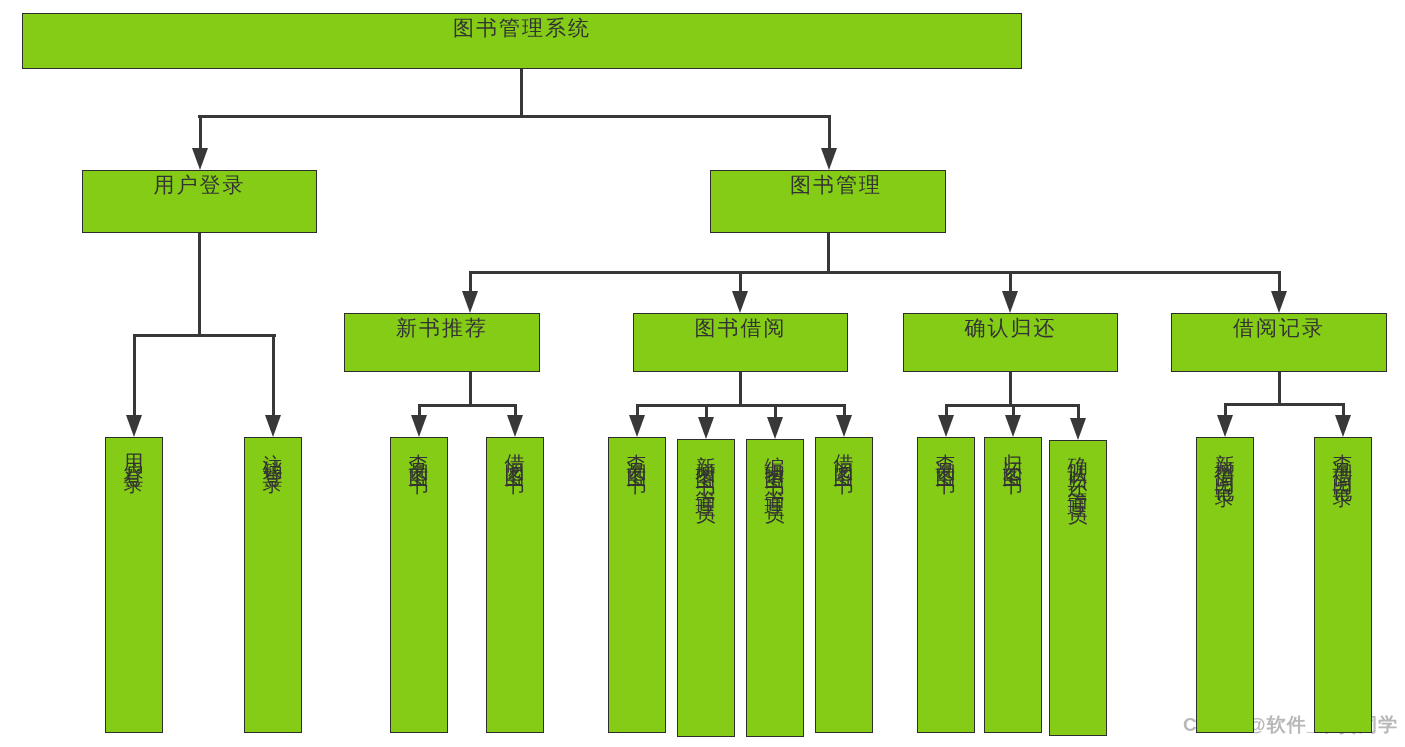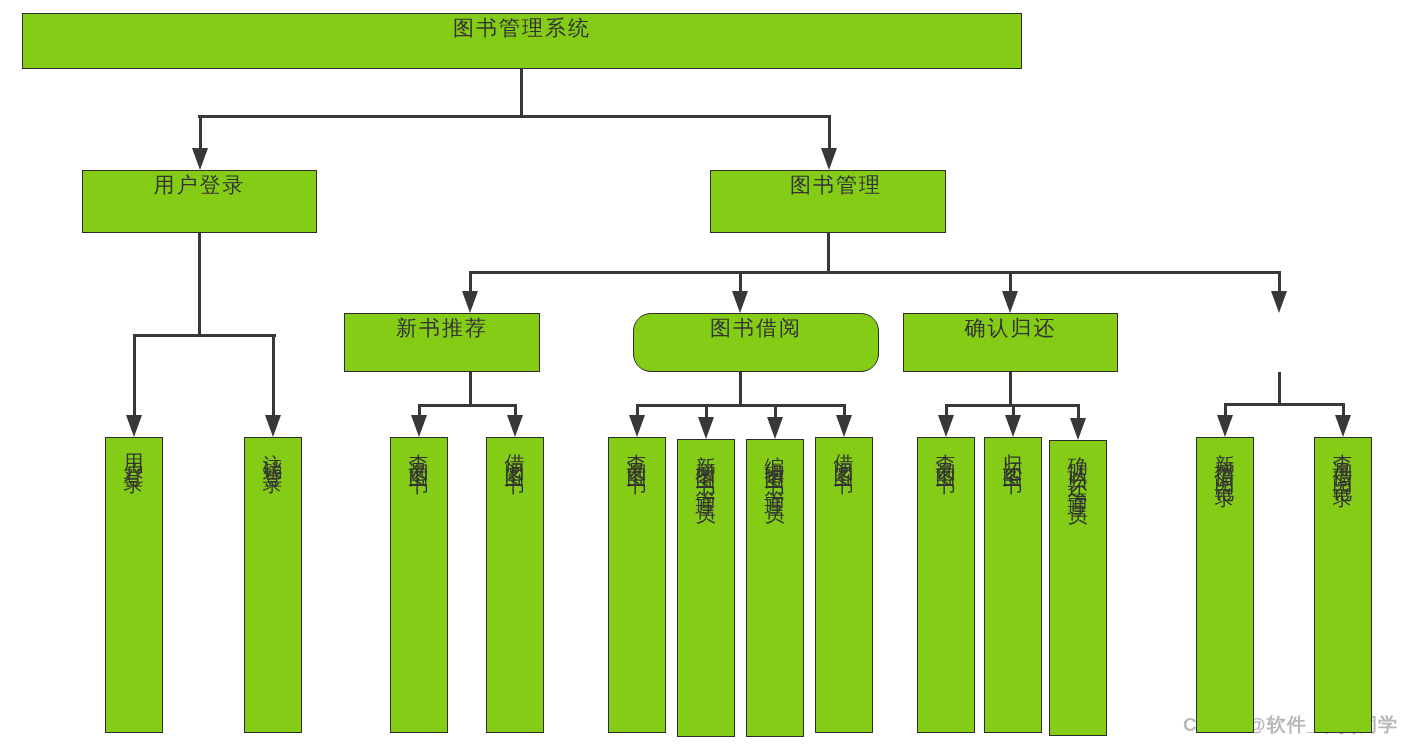--- a/index.html
+++ b/index.html
@@ -129,25 +129,28 @@
     </div>
     <div class="node" style="left: 82px; top: 170px; width: 235px; height: 63px; border-color: rgb(45, 45, 45);">
       <span class="lbl" style="color: rgb(51, 51, 51);">用户登录</span>
     </div>
     <div class="node" style="left: 710px; top: 170px; width: 236px; height: 63px; border-color: rgb(45, 45, 45); padding-left: 16px;">
       <span class="lbl" style="color: rgb(51, 51, 51);">图书管理</span>
     </div>
     <div class="node" style="left: 344px; top: 313px; width: 196px; height: 59px; border-color: rgb(45, 45, 45);">
       <span class="lbl" style="color: rgb(51, 51, 51);">新书推荐</span>
     </div>
-    <div class="node" style="left: 633px; top: 313px; width: 246px; height: 59px; border-color: rgb(45, 45, 45); border-radius: 18px;">
+    <div class="node" style="left: 633px; top: 313px; width: 215px; height: 59px; border-color: rgb(45, 45, 45);">
       <span class="lbl" style="color: rgb(51, 51, 51);">图书借阅</span>
     </div>
     <div class="node" style="left: 903px; top: 313px; width: 215px; height: 59px; border-color: rgb(45, 45, 45);">
       <span class="lbl" style="color: rgb(51, 51, 51);">确认归还</span>
+    </div>
+    <div class="node" style="left: 1171px; top: 313px; width: 216px; height: 59px; border-color: rgb(45, 45, 45);">
+      <span class="lbl" style="color: rgb(51, 51, 51);">借阅记录</span>
     </div>
     <div class="node vertical" style="left: 105px; top: 437px; width: 58px; height: 296px; border-color: rgb(45, 45, 45);">
       <span class="lbl" style="color: rgb(51, 51, 51);">用户登录</span>
     </div>
     <div class="node vertical" style="left: 244px; top: 437px; width: 58px; height: 296px; border-color: rgb(45, 45, 45);">
       <span class="lbl" style="color: rgb(51, 51, 51);">注销登录</span>
     </div>
     <div class="node vertical" style="left: 390px; top: 437px; width: 58px; height: 296px; border-color: rgb(45, 45, 45);">
       <span class="lbl" style="color: rgb(51, 51, 51);">查询图书</span>
     </div>

